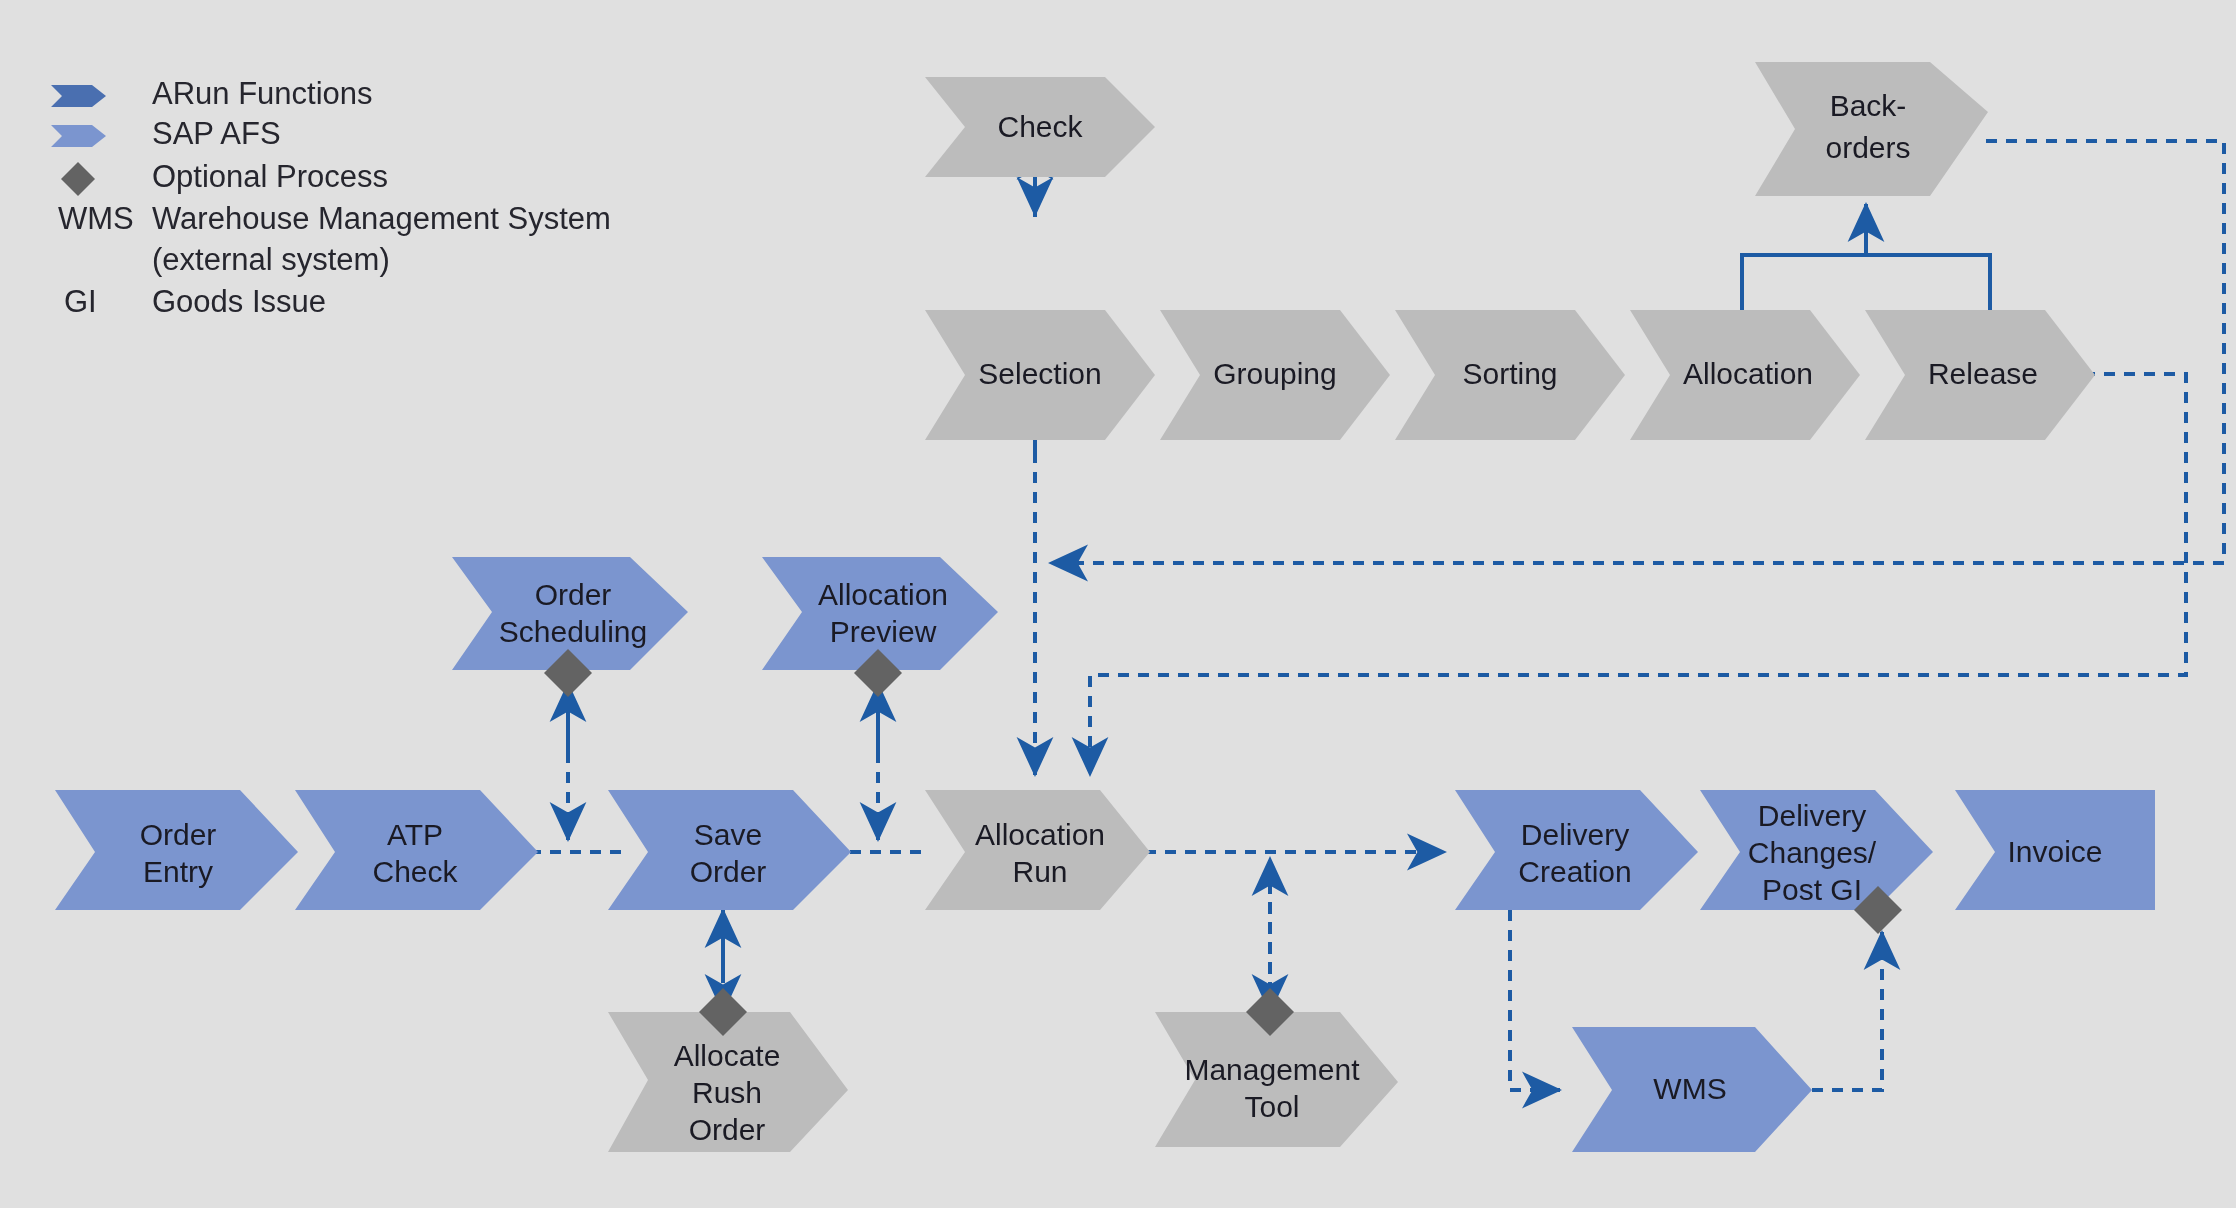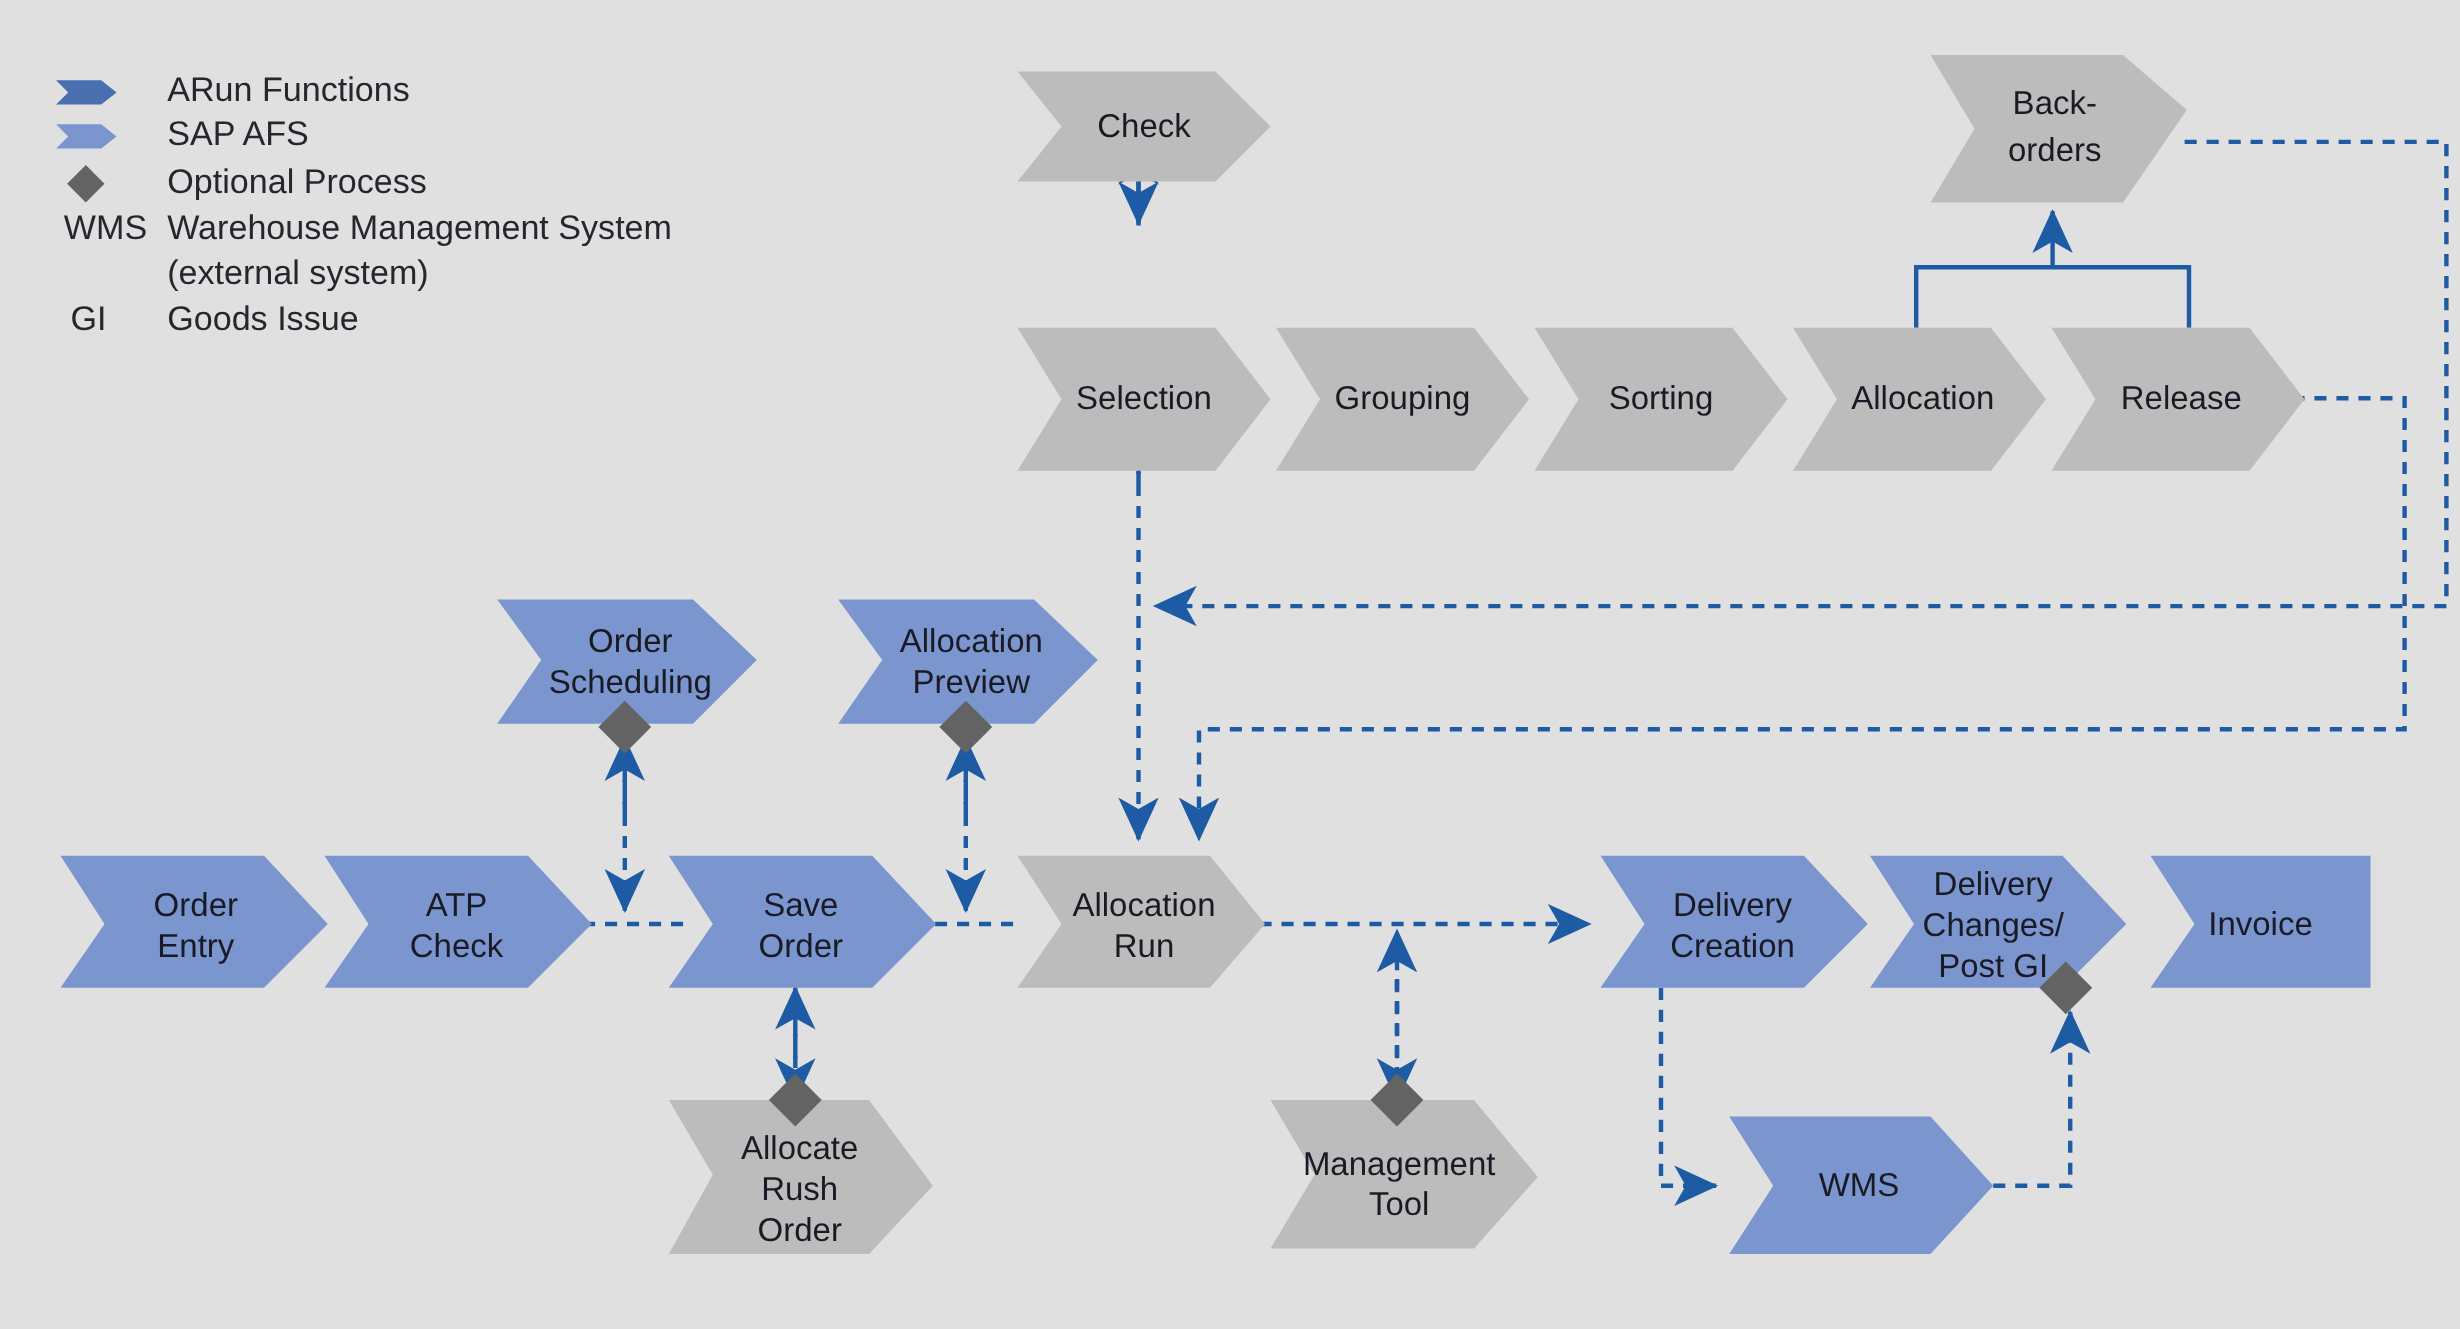--- a/index.html
+++ b/index.html
@@ -2,21 +2,21 @@
 <html><head>
 <meta charset="utf-8">
 <style>
   html,body{margin:0;padding:0;}
   body{
     width:2236px;height:1208px;
     background:#e0e0e0;
     font-family:"Liberation Sans", sans-serif;
     overflow:hidden;
   }
-  #stage{position:relative;width:2236px;height:868px;}
+  #stage{position:relative;width:2236px;height:868px;margin-top:12px;}
   svg.layer{position:absolute;top:0;left:0;width:2236px;height:1208px;}
   .node-text{
     fill:#1a1a24;
     font-family:"Liberation Sans", sans-serif;
     font-size:30px;
     text-anchor:middle;
     dominant-baseline:middle;
   }
   .legend-text{
     fill:#26262e;

